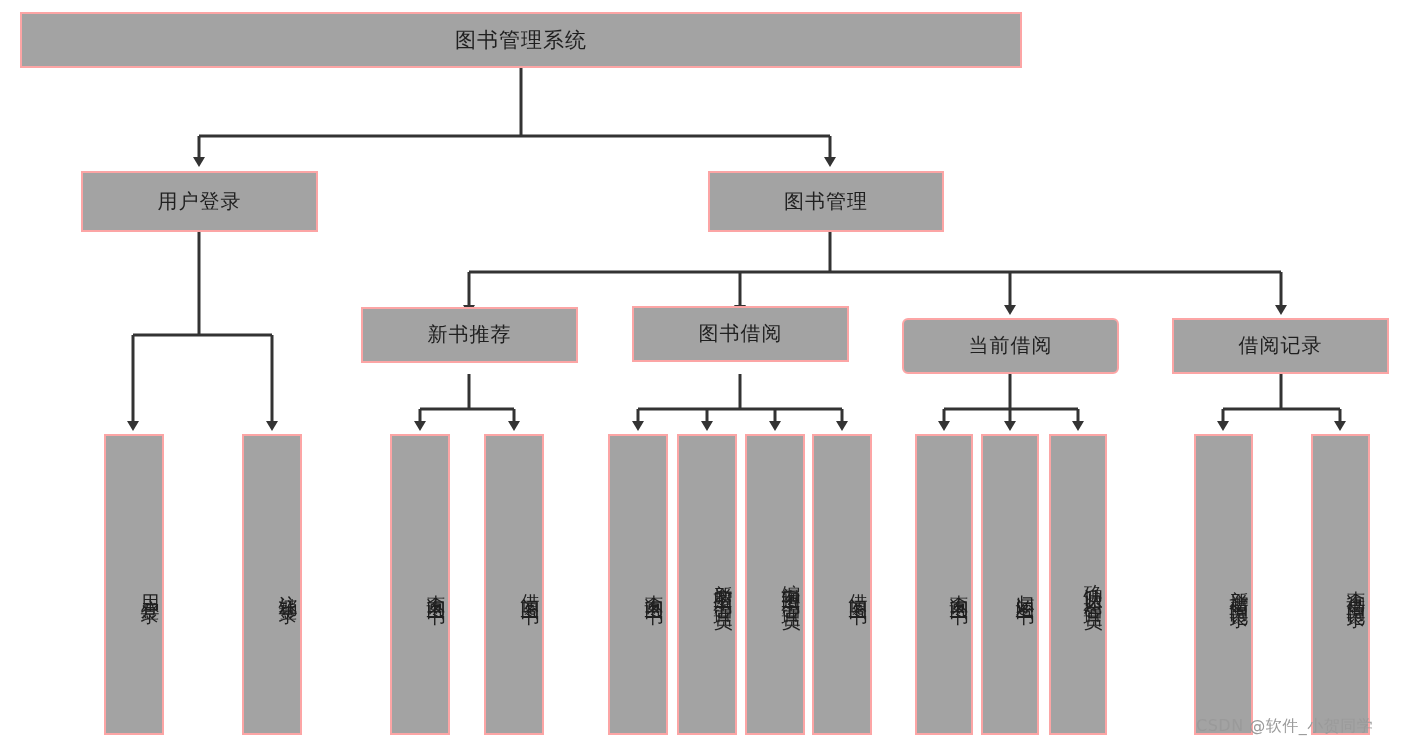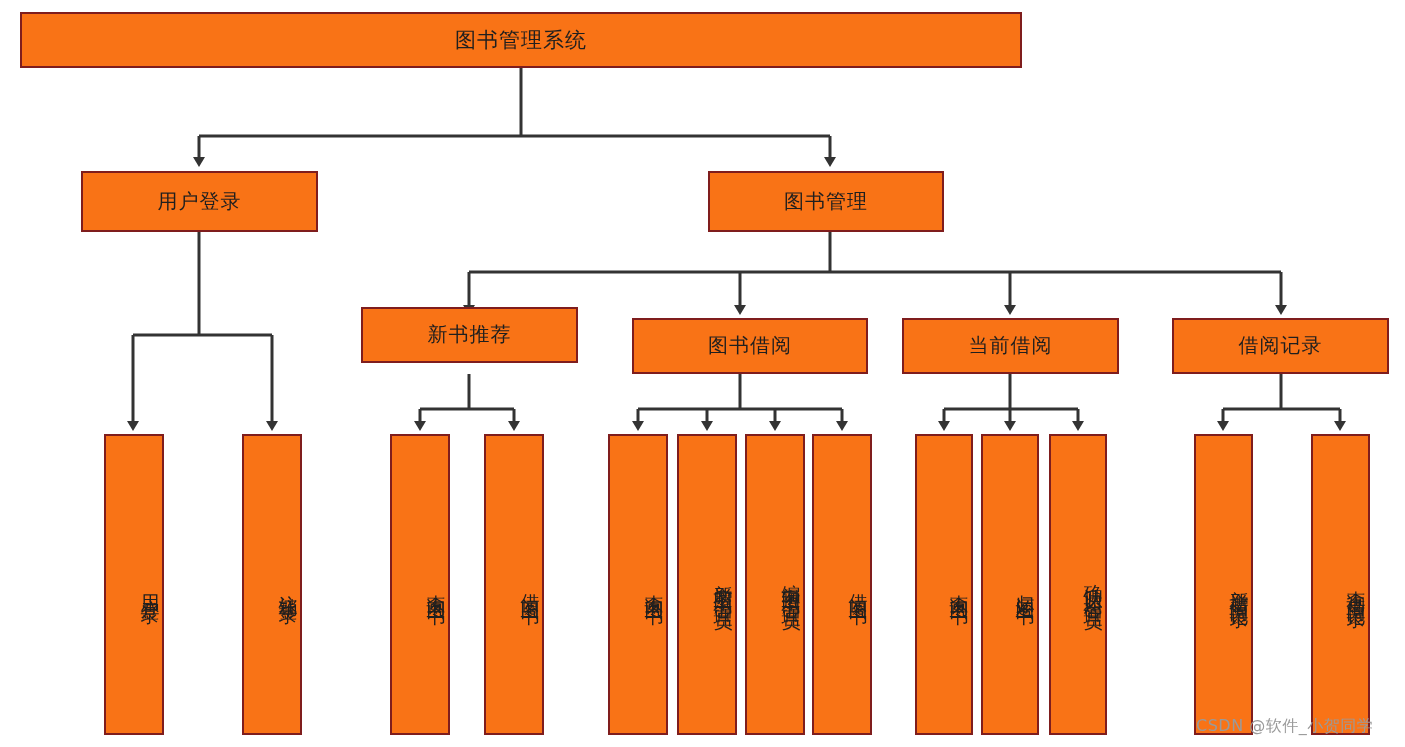--- a/index.html
+++ b/index.html
@@ -15,22 +15,22 @@
     width:1405px;height:747px;
   }
   svg.connectors{
     position:absolute;left:0;top:0;
     width:1405px;height:747px;
     pointer-events:none;
   }
   .node{
     position:absolute;
     box-sizing:border-box;
-    background:#f97316;
-    border:2px solid #7f1d1d;
+    background:#a3a3a3;
+    border:2px solid #fca5a5;
     display:flex;
     align-items:center;
     justify-content:center;
     color:#1f1f1f;
     line-height:1.18;
     z-index:2;
   }
   .node.h{
     font-size:20px;
     letter-spacing:1px;
@@ -131,25 +131,25 @@
   </div>
 
   <div class="node h" style="left:708px;top:171px;width:236px;height:61px;">
     <span class="lbl">图书管理</span>
   </div>
 
   <div class="node h" style="left:361px;top:307px;width:217px;height:56px;">
     <span class="lbl">新书推荐</span>
   </div>
 
-  <div class="node h" style="left:632px;top:318px;width:236px;height:56px;">
+  <div class="node h" style="left:632px;top:306px;width:217px;height:56px;">
     <span class="lbl">图书借阅</span>
   </div>
 
-  <div class="node h" style="left:902px;top:318px;width:217px;height:56px;">
+  <div class="node h" style="left:902px;top:318px;width:217px;height:56px;border-radius:6px;">
     <span class="lbl">当前借阅</span>
   </div>
 
   <div class="node h" style="left:1172px;top:318px;width:217px;height:56px;justify-content:center;">
     <span class="lbl">借阅记录</span>
   </div>
 
   <div class="node v" style="left:104px;top:434px;width:60px;height:301px;">
     <span class="lbl">用户登录</span>
   </div>

